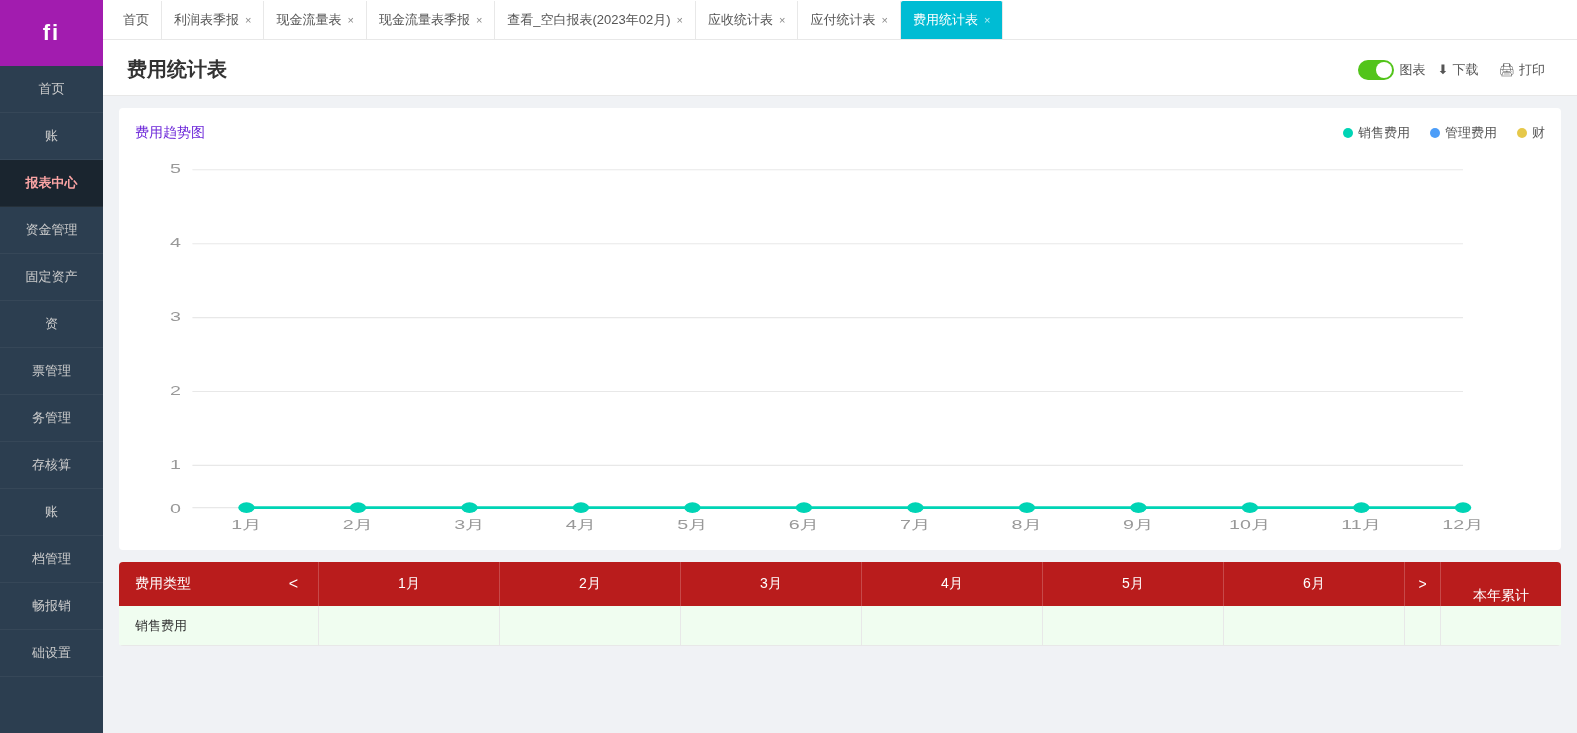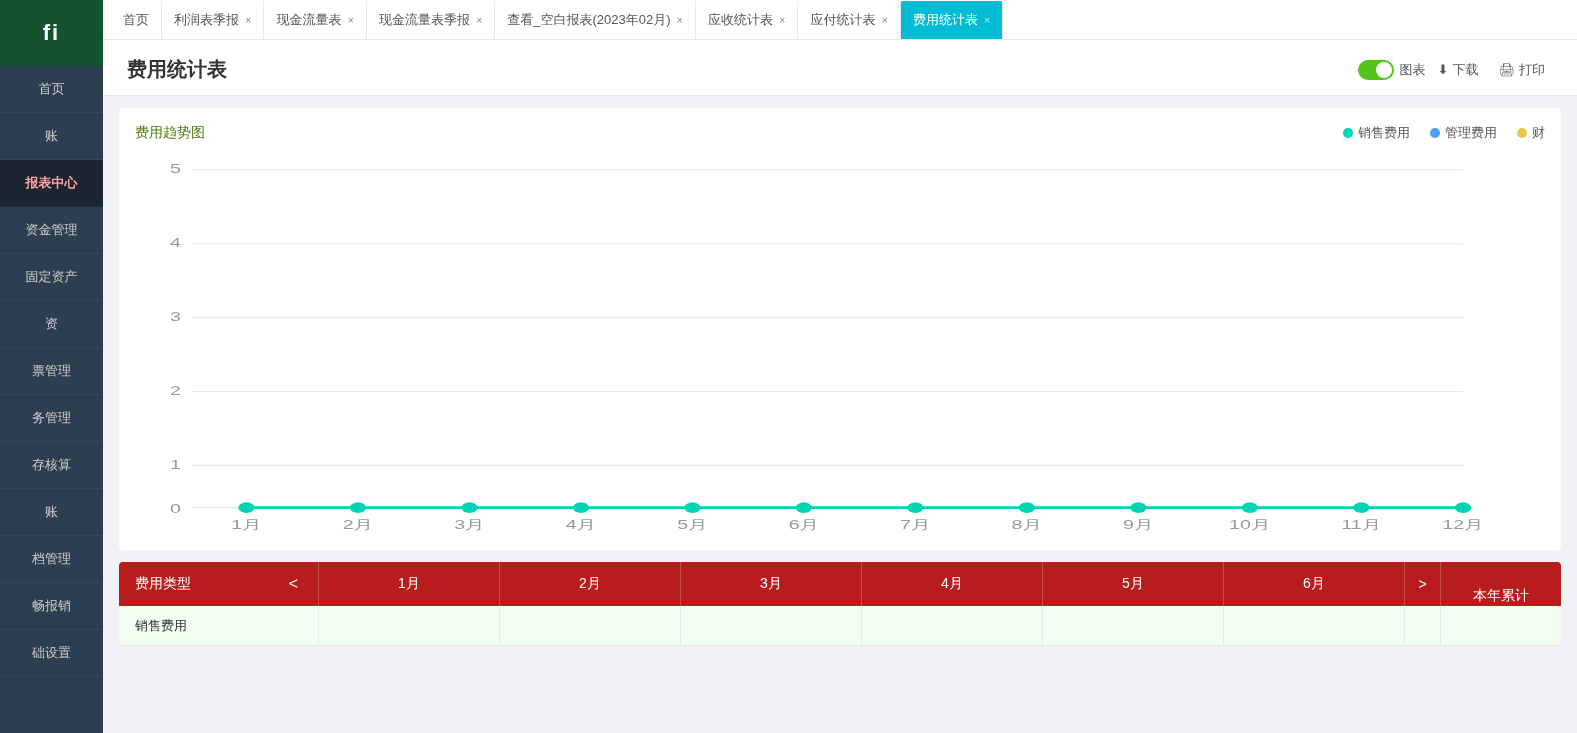--- a/index.html
+++ b/index.html
@@ -9,21 +9,21 @@
     .sidebar {
       width: 103px;
       background: #2c3e50;
       display: flex;
       flex-direction: column;
       flex-shrink: 0;
       height: 100%;
       overflow: hidden;
     }
     .sidebar-logo {
-      background: #14532d;
+      background: #a21caf;
       height: 66px;
       display: flex;
       align-items: center;
       justify-content: center;
       font-size: 22px;
       font-weight: bold;
       color: #fff;
       letter-spacing: 2px;
     }
     .sidebar-item {
@@ -151,21 +151,21 @@
       margin: 12px 16px;
       padding: 16px;
       border-radius: 4px;
     }
     .chart-header {
       display: flex;
       justify-content: space-between;
       align-items: center;
       margin-bottom: 12px;
     }
-    .chart-title { font-size: 14px; color: #4d7c0f; }
+    .chart-title { font-size: 14px; color: #6d28d9; }
     .chart-legend {
       display: flex;
       align-items: center;
       gap: 20px;
       font-size: 13px;
       color: #555;
     }
     .legend-item {
       display: flex;
       align-items: center;

